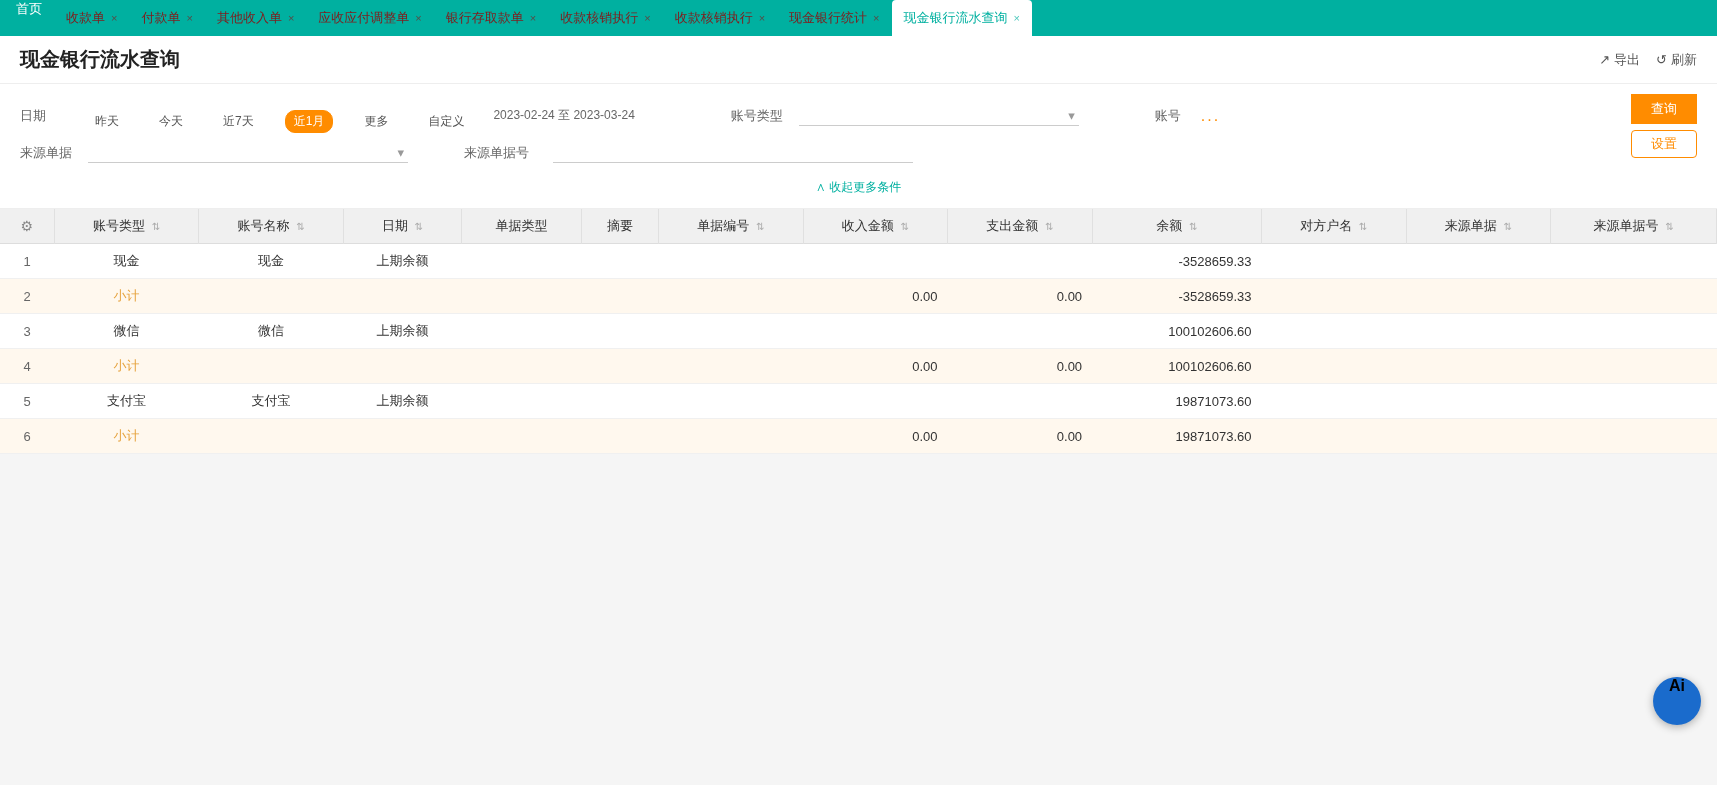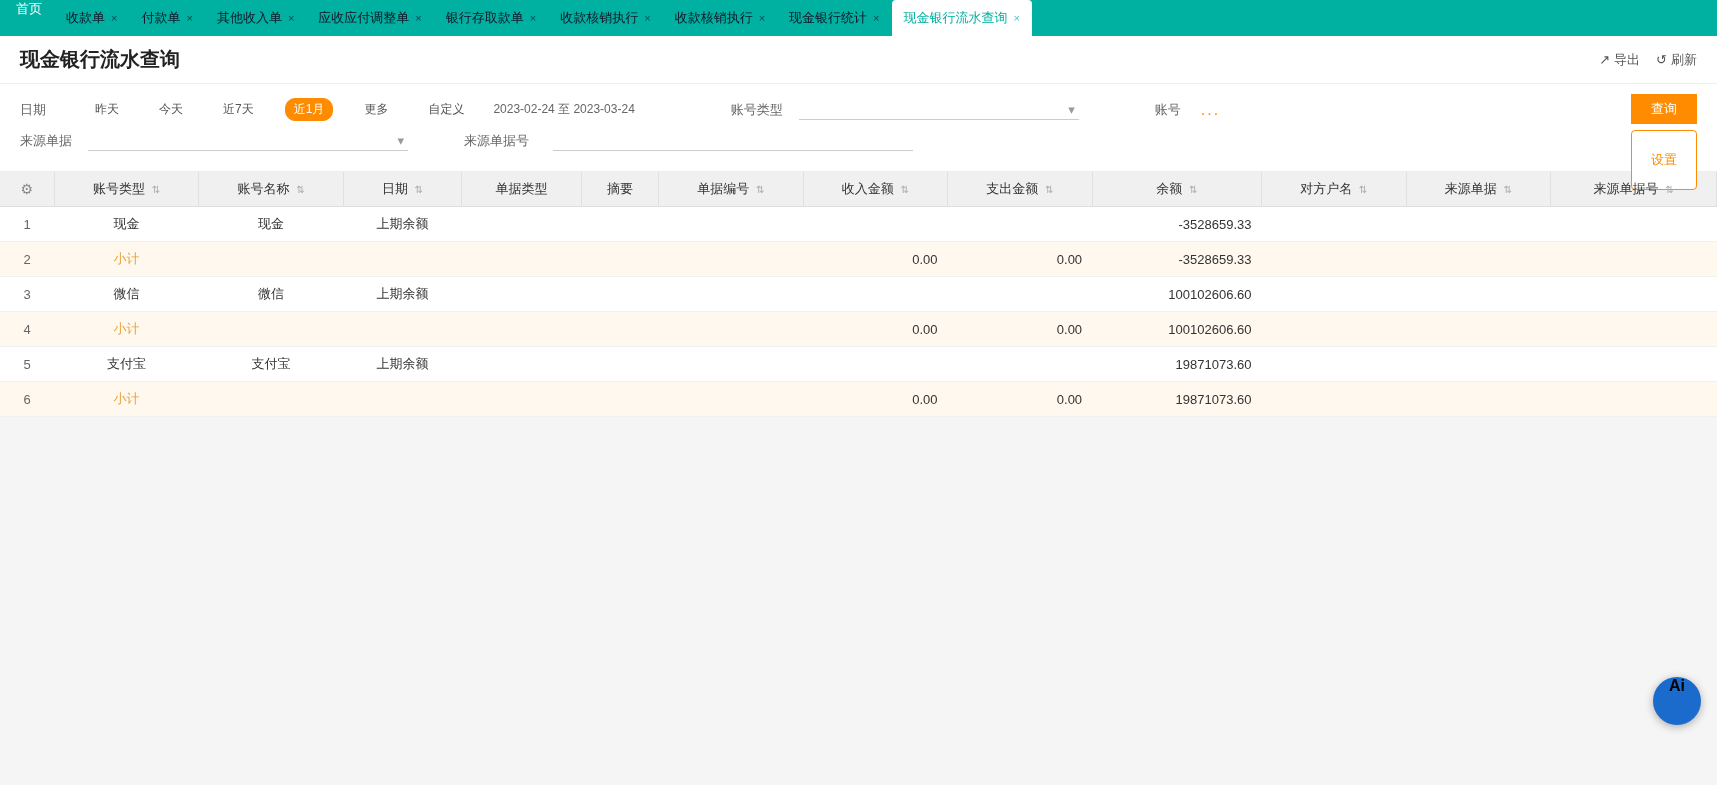--- a/index.html
+++ b/index.html
@@ -12,21 +12,21 @@
       align-items: flex-start;
       height: 36px;
       padding: 0 4px;
       overflow: hidden;
     }
     .nav-tab {
       display: flex;
       align-items: center;
       padding: 0 12px;
       height: 100%;
-      color: #0f172a;
+      color: #7f1d1d;
       font-size: 13px;
       cursor: pointer;
       white-space: nowrap;
       position: relative;
     }
     .nav-tab.active {
       background: #fff;
       color: #00b0a0;
       border-radius: 4px 4px 0 0;
     }
@@ -99,20 +99,21 @@
       cursor: pointer;
       font-size: 12px;
       color: #555;
       border: 1px solid transparent;
     }
     .date-btn.active {
       background: #ff8c00;
       color: #fff;
       border-color: #ff8c00;
       border-radius: 10px;
+      margin-top: 12px;
     }
     .date-range {
       font-size: 12px;
       color: #666;
       margin-left: 4px;
     }
     .filter-select {
       display: flex;
       align-items: center;
       border-bottom: 1px solid #ccc;
@@ -154,21 +155,21 @@
       border-radius: 0;
       padding: 6px 20px;
       cursor: pointer;
       font-size: 13px;
     }
     .btn-settings {
       background: #fff;
       color: #ff8c00;
       border: 1px solid #ff8c00;
       border-radius: 4px;
-      padding: 20px 16px;
+      padding: 4px 16px;
       cursor: pointer;
       font-size: 13px;
     }
     .ellipsis-btn {
       color: #ff8c00;
       cursor: pointer;
       font-size: 16px;
       letter-spacing: 2px;
     }
 
@@ -314,20 +315,24 @@
     <span class="filter-label">来源单据</span>
     <div class="filter-select" style="min-width:320px;">
       <span class="filter-select-label"></span>
       <span style="color:#999;">▾</span>
     </div>
 
     <span class="section-label" style="margin-left:40px;">来源单据号</span>
     <input class="filter-input" style="min-width: 360px;" value="">
   </div>
 
+  <div class="collapse-bar">
+    <span>∧</span>
+    <span>收起更多条件</span>
+  </div>
 </div>
 
 <div class="table-container">
   <table>
     <thead>
       <tr>
         <th><span class="gear-icon">⚙</span></th>
         <th>
           <span>账号类型</span>
           <span class="sort-icon">⇅</span>

